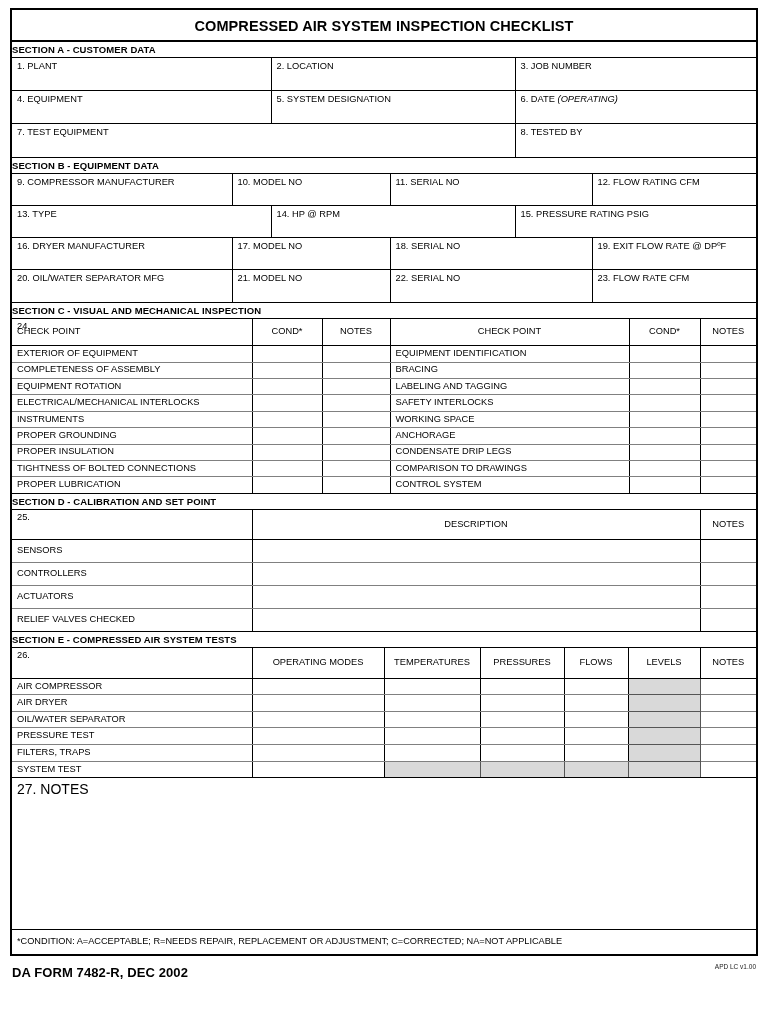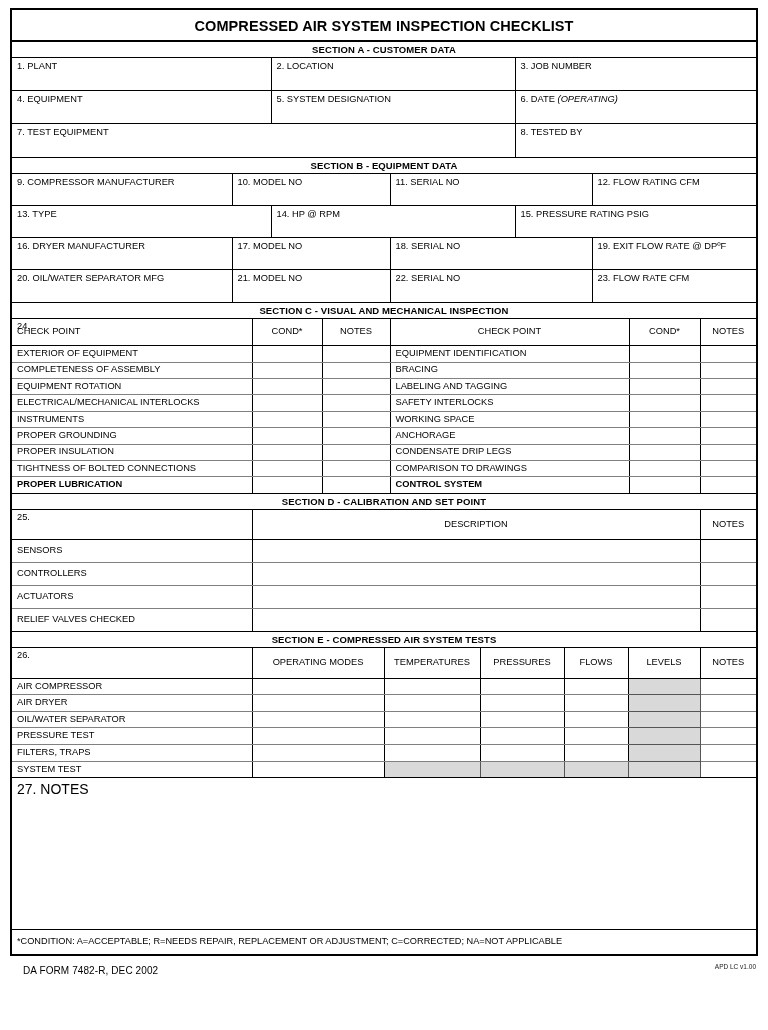--- a/index.html
+++ b/index.html
@@ -44,21 +44,21 @@
     line-height: 1.15;
   }
   .form-subtitle {
     font-size: 9.5px;
     margin-top: 5px;
     line-height: 1.15;
   }
 
   
   .section-bar {
-    text-align: center;
+    text-align: left;
     font-size: 9.5px;
     font-weight: bold;
     padding: 2px 0 2px 0;
     border-bottom: 1px solid #000;
     border-top: 1px solid #000;
     background: #ffffff;
     letter-spacing: 0.1px;
   }
   .section-bar.first { border-top: none; }
 
@@ -115,21 +115,21 @@
   table.secc tr.hdr td.num {
     text-align: left;
     padding-left: 5px;
   }
   .cp-num {
     position: absolute;
     left: 5px;
     top: 2px;
     font-size: 9.3px;
   }
-  table.secc tr.lastrow td { border-bottom: none; font-weight: bold; }
+  table.secc tr.lastrow td { border-bottom: none; }
 
   
   table.secd {
     width: 100%;
     border-collapse: collapse;
     table-layout: fixed;
   }
   table.secd td {
     border-right: 1px solid #000;
     border-bottom: 1px solid #808080;
@@ -200,25 +200,25 @@
     line-height: 1.2;
   }
 
   
   .footer {
     position: relative;
     margin-top: 7px;
     height: 22px;
   }
   .footer-left {
-    font-size: 10px;
-    font-weight: normal;
+    font-size: 13px;
+    font-weight: bold;
     letter-spacing: 0.1px;
     position: absolute;
-    left: 13px;
+    left: 2px;
     top: 2px;
   }
   .footer-right {
     font-size: 6.5px;
     position: absolute;
     right: 2px;
     top: 0px;
     color: #222;
   }
 </style>

